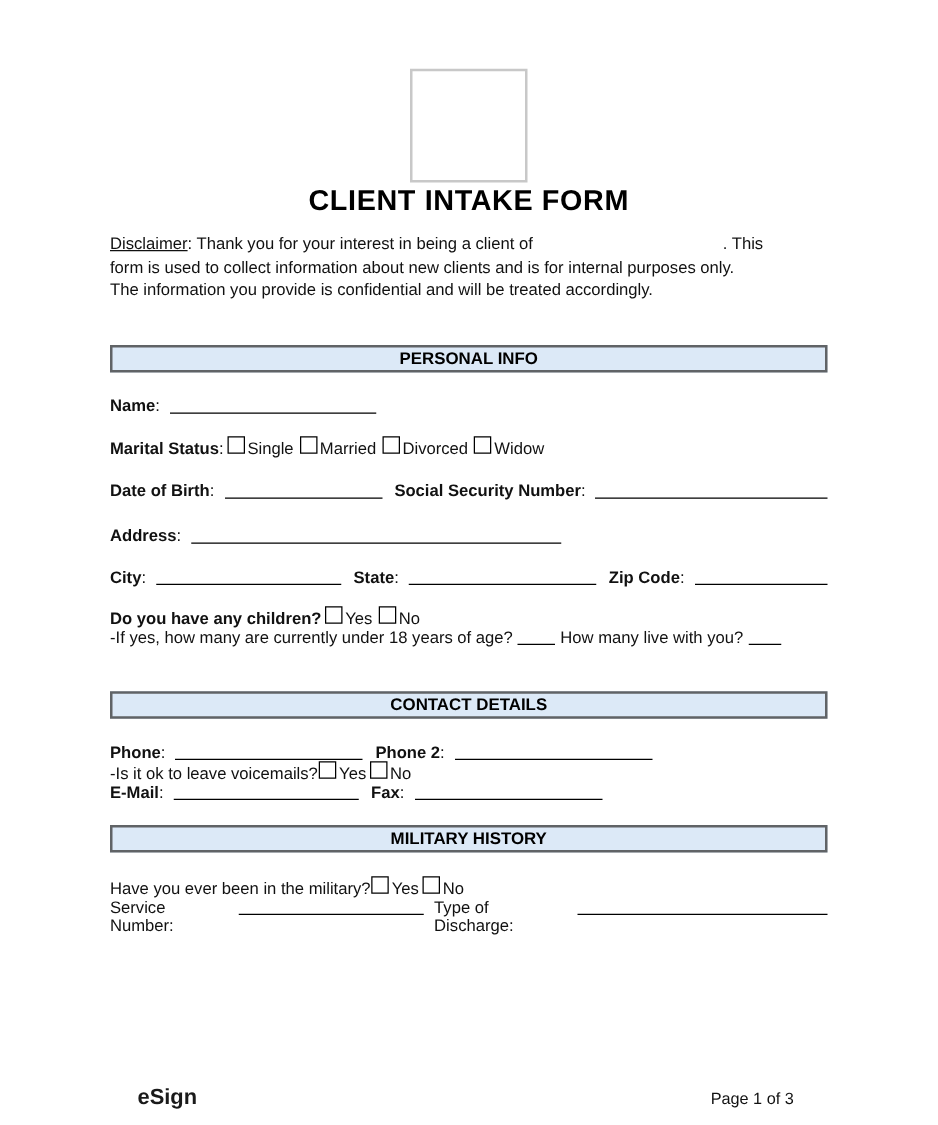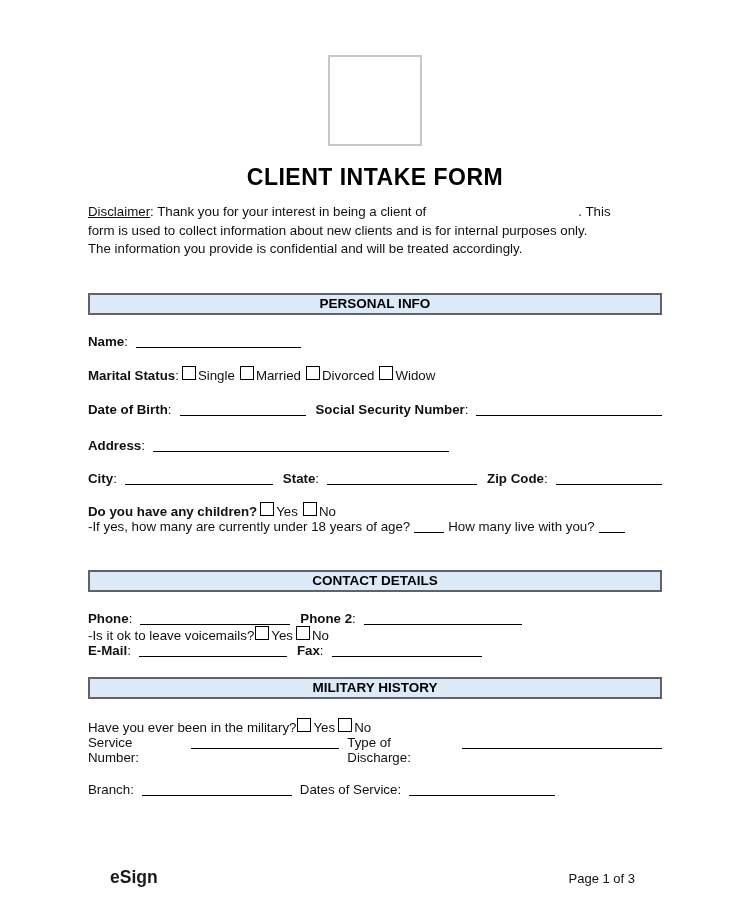--- a/index.html
+++ b/index.html
@@ -7,21 +7,21 @@
     position:relative; width:750px; height:900px; margin:0 auto;
     background:#ffffff; overflow:hidden;
     font-family:"Liberation Sans", sans-serif; color:#111; font-size:13.3px;
   }
   .content { margin:0 88px; width:574px; }
   .logo-box {
     width:90px; height:87px; margin:55px auto 0 auto;
     border:2px solid #c8c8c8; background:#fff;
   }
   .doc-title {
-    margin-top:17px; text-align:center;
+    text-align:center;
     font-size:23px; font-weight:bold; letter-spacing:0.5px; line-height:29px; color:#000;
   }
   .disclaimer { margin-top:11px; line-height:18.5px; }
   .disclaimer .u { text-decoration:underline; }
   .company-blank { display:inline-block; width:152px; height:1px; }
   .bar {
     height:18px; line-height:18px; border:2px solid #606366; background:#dce9f7;
     text-align:center; font-weight:bold; font-size:13.5px; color:#000;
   }
   .row { display:flex; align-items:baseline; }
@@ -165,26 +165,20 @@
         <span class="cb-lbl">No</span>
     </div>
 
     <div class="row mt-20">
       <span>Service Number:</span>
       <span class="bl" style="width:148px"></span>
       <span class="mid" style="margin-left:8px">Type of Discharge:</span>
       <span class="bl" style="width:200px"></span>
     </div>
 
-    <div class="row mt-17">
-      <span>Branch:</span>
-      <span class="bl" style="width:150px"></span>
-      <span class="mid" style="margin-left:8px">Dates of Service:</span>
-      <span class="bl" style="width:146px"></span>
-    </div>
 
   </div>
 
   <div class="footer">
     <span class="brand">eSign</span>
     <span class="page-num">Page 1 of 3</span>
   </div>
 </div>
 
 </body></html>

